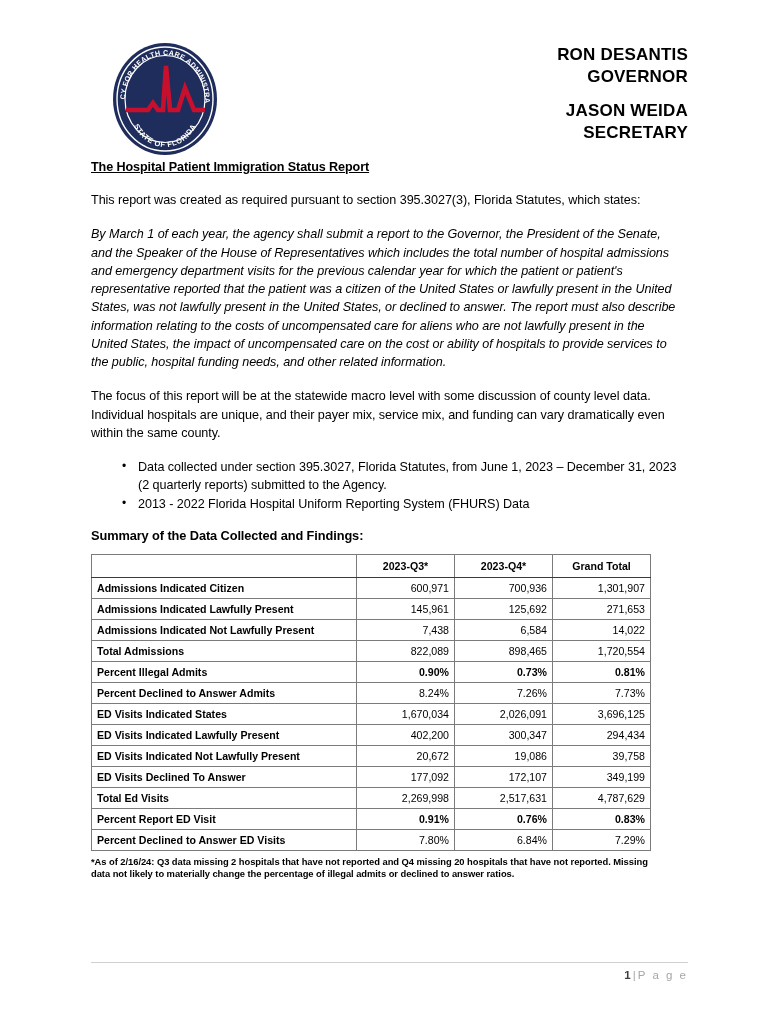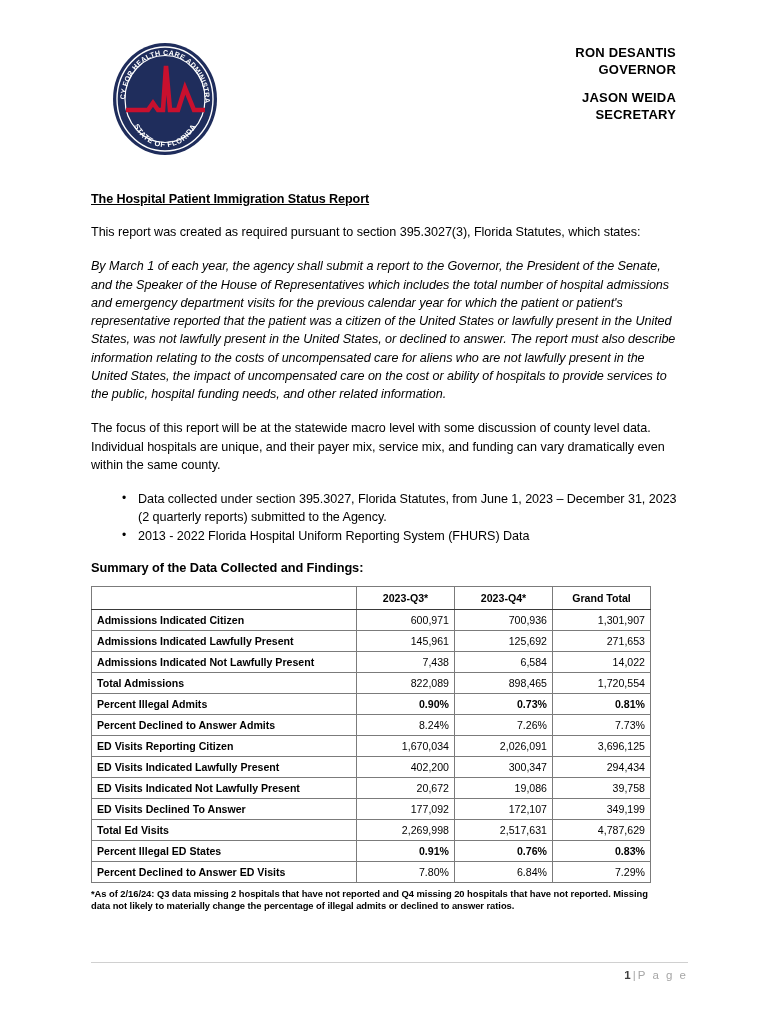--- a/index.html
+++ b/index.html
@@ -35,38 +35,38 @@
   }
   .logo-wrap {
     position: absolute;
     left: 106px;
     top: 2px;
     width: 118px;
     height: 118px;
   }
   .officials {
     position: absolute;
-    right: 92px;
+    right: 80px;
     top: 6px;
     text-align: right;
-    font-size: 13px;
+    font-size: 17px;
     font-weight: bold;
     letter-spacing: 0.2px;
     line-height: 1.32;
     color: #000;
   }
   .officials .gap {
     height: 11px;
   }
 
   
   .content {
     position: absolute;
     left: 91px;
-    top: 192px;
+    top: 160px;
     width: 590px;
   }
 
   .doc-title {
     font-size: 12.6px;
     font-weight: bold;
     text-decoration: underline;
     margin: 0 0 17px 0;
     letter-spacing: -0.1px;
   }
@@ -301,21 +301,21 @@
           <td class="num bold">0.73%</td>
           <td class="num bold">0.81%</td>
         </tr>
         <tr>
           <td class="label">Percent Declined to Answer Admits</td>
           <td class="num">8.24%</td>
           <td class="num">7.26%</td>
           <td class="num">7.73%</td>
         </tr>
         <tr>
-          <td class="label">ED Visits Reporting Citizen</td>
+          <td class="label">ED Visits Indicated States</td>
           <td class="num">1,670,034</td>
           <td class="num">2,026,091</td>
           <td class="num">3,696,125</td>
         </tr>
         <tr>
           <td class="label">ED Visits Indicated Lawfully Present</td>
           <td class="num">402,200</td>
           <td class="num">300,347</td>
           <td class="num">294,434</td>
         </tr>
@@ -331,21 +331,21 @@
           <td class="num">172,107</td>
           <td class="num">349,199</td>
         </tr>
         <tr>
           <td class="label">Total Ed Visits</td>
           <td class="num">2,269,998</td>
           <td class="num">2,517,631</td>
           <td class="num">4,787,629</td>
         </tr>
         <tr>
-          <td class="label">Percent Illegal ED States</td>
+          <td class="label">Percent Report ED Visit</td>
           <td class="num bold">0.91%</td>
           <td class="num bold">0.76%</td>
           <td class="num bold">0.83%</td>
         </tr>
         <tr>
           <td class="label">Percent Declined to Answer ED Visits</td>
           <td class="num">7.80%</td>
           <td class="num">6.84%</td>
           <td class="num">7.29%</td>
         </tr>

